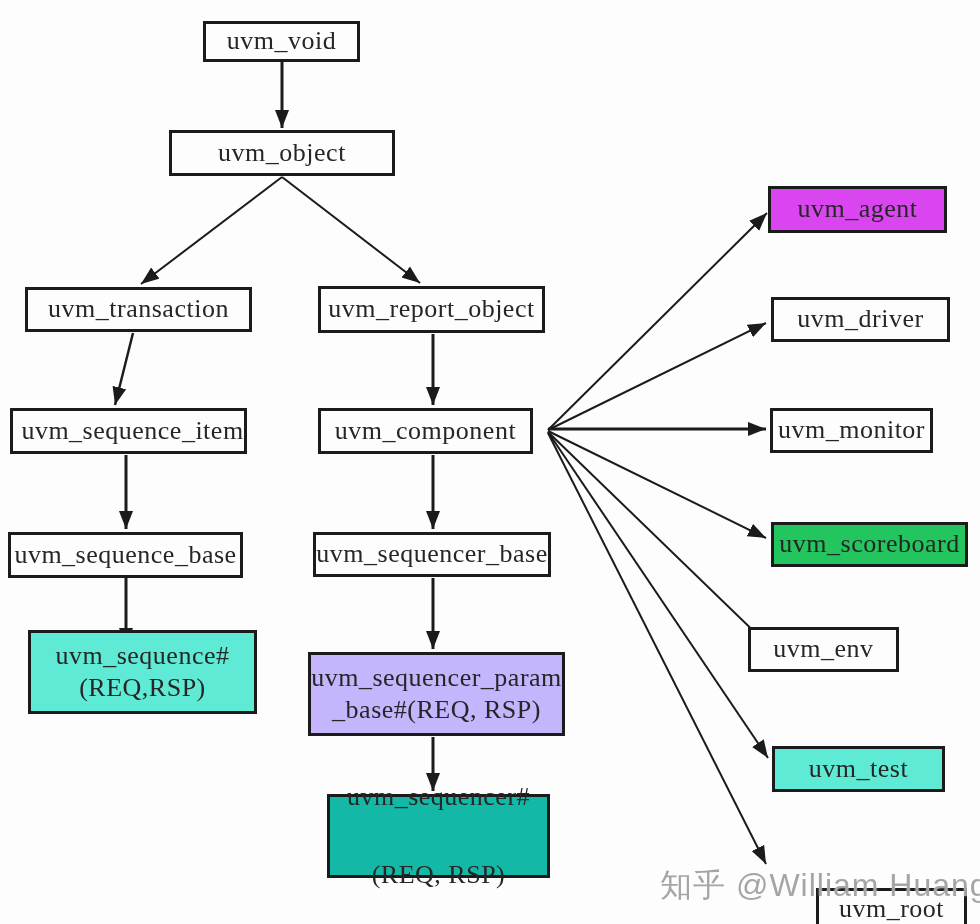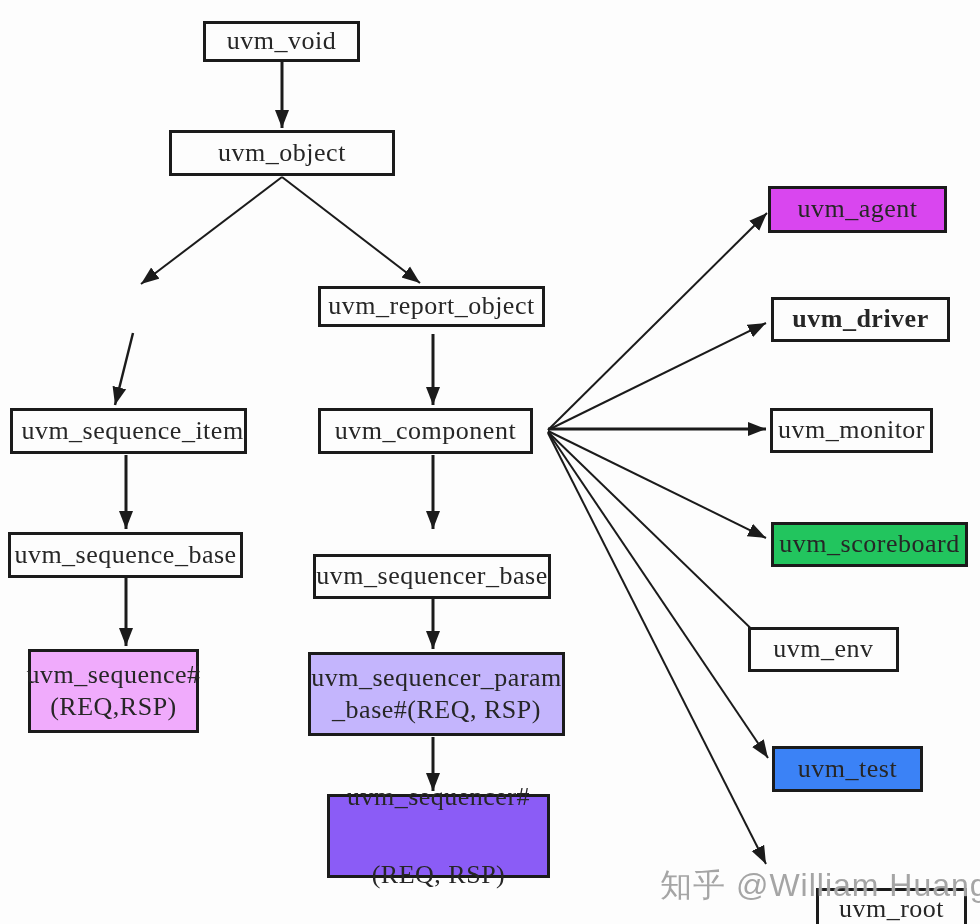--- a/index.html
+++ b/index.html
@@ -93,63 +93,66 @@
       <line x1="548" y1="432" x2="768" y2="758" stroke="#1b1b1b" stroke-width="2" marker-end="url(#arrowhead)"></line>
       <line x1="548" y1="433" x2="766" y2="864" stroke="#1b1b1b" stroke-width="2" marker-end="url(#arrowhead)"></line>
     </svg>
   <div id="nodes">
       <div class="node" style="left: 169px; top: 130px; width: 226px; height: 46px; background: rgb(253, 253, 253);">
         <span class="node-line">uvm_object</span>
       </div>
       <div class="node" style="left: 203px; top: 21px; width: 157px; height: 41px; background: rgb(253, 253, 253);">
         <span class="node-line">uvm_void</span>
       </div>
+      <div class="node" style="left: 25px; top: 287px; width: 227px; height: 45px; background: rgb(253, 253, 253);">
+        <span class="node-line">uvm_transaction</span>
+      </div>
       <div class="node" style="left: 10px; top: 408px; width: 237px; height: 46px; background: rgb(253, 253, 253); padding-left: 8px;">
         <span class="node-line">uvm_sequence_item</span>
       </div>
       <div class="node" style="left: 8px; top: 532px; width: 235px; height: 46px; background: rgb(253, 253, 253);">
         <span class="node-line">uvm_sequence_base</span>
       </div>
-      <div class="node" style="left: 28px; top: 649px; width: 171px; height: 84px; background: #f0abfc;">
+      <div class="node" style="left: 28px; top: 630px; width: 229px; height: 84px; background: #5eead4;">
         <span class="node-line">uvm_sequence#</span>
         <span class="node-line">(REQ,RSP)</span>
       </div>
-      <div class="node" style="left: 318px; top: 286px; width: 227px; height: 41px; background: rgb(253, 253, 253);">
+      <div class="node" style="left: 318px; top: 286px; width: 227px; height: 47px; background: rgb(253, 253, 253);">
         <span class="node-line">uvm_report_object</span>
       </div>
       <div class="node" style="left: 318px; top: 408px; width: 215px; height: 46px; background: rgb(253, 253, 253);">
         <span class="node-line">uvm_component</span>
       </div>
-      <div class="node" style="left: 313px; top: 532px; width: 238px; height: 45px; background: rgb(253, 253, 253); margin-top: 22px;">
+      <div class="node" style="left: 313px; top: 532px; width: 238px; height: 45px; background: rgb(253, 253, 253);">
         <span class="node-line">uvm_sequencer_base</span>
       </div>
       <div class="node" style="left: 308px; top: 652px; width: 257px; height: 84px; background: #c4b5fd;">
         <span class="node-line">uvm_sequencer_param</span>
         <span class="node-line">_base#(REQ, RSP)</span>
       </div>
-      <div class="node" style="left: 327px; top: 794px; width: 223px; height: 84px; background: #8b5cf6; gap: 46px;">
+      <div class="node" style="left: 327px; top: 794px; width: 223px; height: 84px; background: #14b8a6; gap: 46px;">
         <span class="node-line">uvm_sequencer#</span>
         <span class="node-line">(REQ, RSP)</span>
       </div>
       <div class="node" style="left: 732px; top: 186px; width: 179px; height: 47px; background: #d946ef; margin-left: 36px;">
         <span class="node-line">uvm_agent</span>
       </div>
-      <div class="node" style="left: 771px; top: 297px; width: 179px; height: 45px; background: rgb(253, 253, 253); font-weight: bold;">
+      <div class="node" style="left: 771px; top: 297px; width: 179px; height: 45px; background: rgb(253, 253, 253);">
         <span class="node-line">uvm_driver</span>
       </div>
       <div class="node" style="left: 770px; top: 408px; width: 163px; height: 45px; background: rgb(253, 253, 253); justify-content: center;">
         <span class="node-line">uvm_monitor</span>
       </div>
       <div class="node" style="left: 771px; top: 522px; width: 197px; height: 45px; background: #22c55e;">
         <span class="node-line">uvm_scoreboard</span>
       </div>
       <div class="node" style="left: 748px; top: 627px; width: 151px; height: 45px; background: rgb(253, 253, 253);">
         <span class="node-line">uvm_env</span>
       </div>
-      <div class="node" style="left: 772px; top: 746px; width: 151px; height: 46px; background: #3b82f6;">
+      <div class="node" style="left: 772px; top: 746px; width: 173px; height: 46px; background: #5eead4;">
         <span class="node-line">uvm_test</span>
       </div>
       <div class="node" style="left: 772px; top: 888px; width: 151px; height: 43px; background: rgb(253, 253, 253); margin-left: 44px;">
         <span class="node-line">uvm_root</span>
       </div>
     </div>
   <div class="watermark" style="color: rgb(165, 165, 165);">知乎 @William Huang</div>
 </div>
 
 </body></html>

